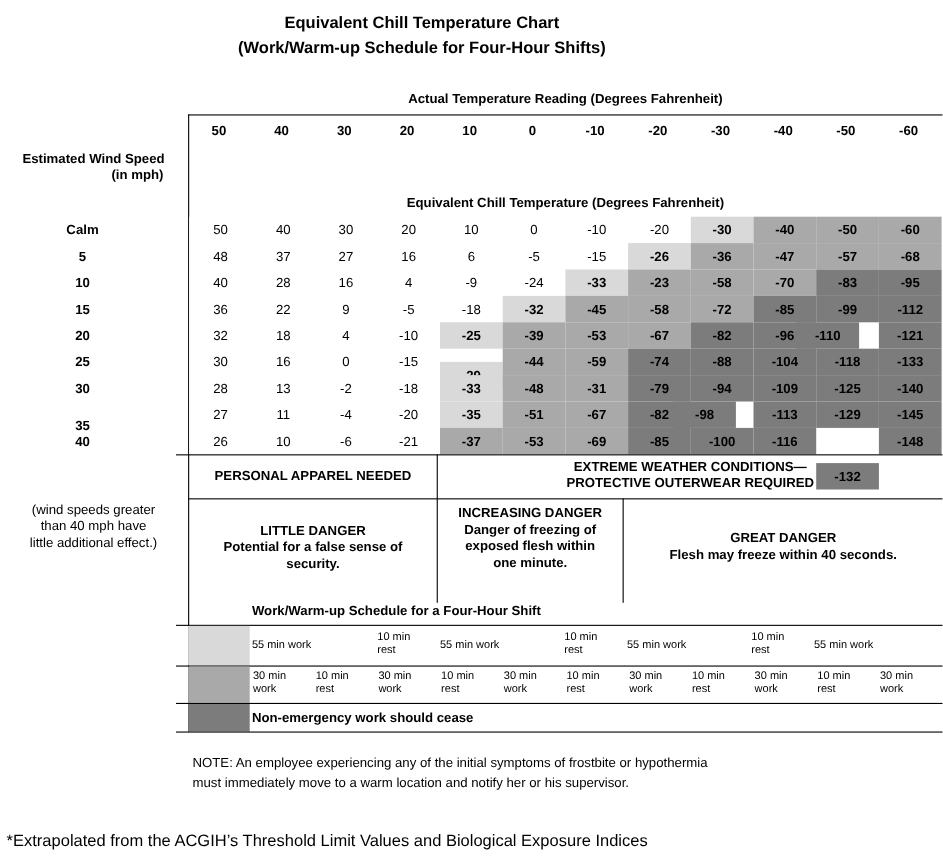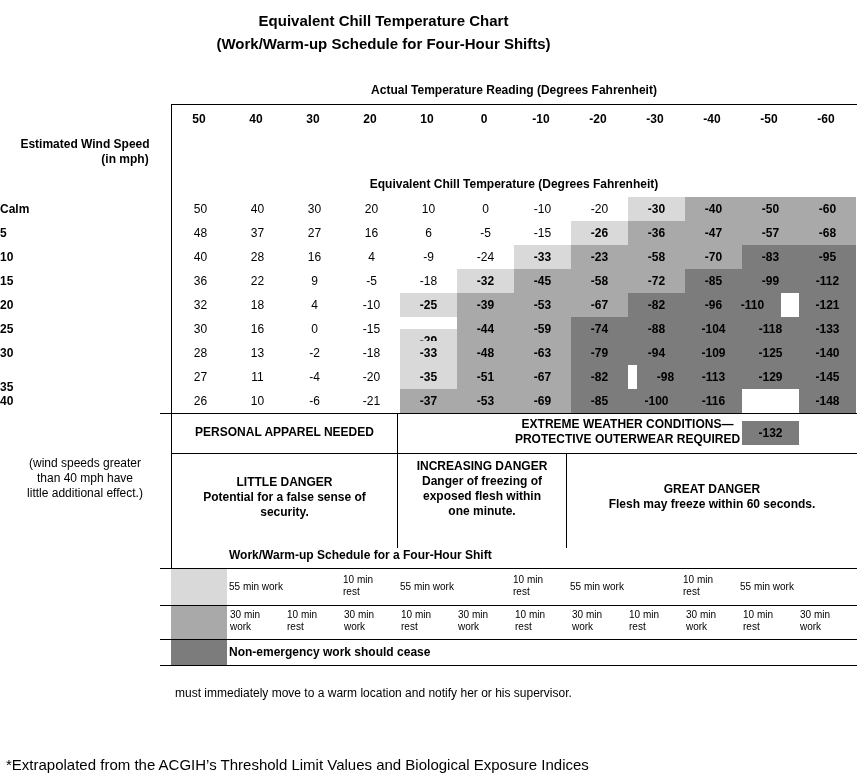--- a/index.html
+++ b/index.html
@@ -3,21 +3,21 @@
 <meta charset="utf-8">
 <style>
   html, body { margin:0; padding:0; background:#fff; }
   body { width:857px; height:780px; position:relative; font-family:"Liberation Sans", sans-serif; color:#000; overflow:hidden; }
   .abs { position:absolute; }
   .title { left:0; width:767px; text-align:center; font-weight:bold; font-size:15px; }
   .hdr { font-weight:bold; font-size:12px; text-align:center; }
   .vline { position:absolute; background:#000; width:1px; }
   .hline { position:absolute; background:#000; height:1px; }
   .colhdr { position:absolute; top:112px; width:56px; text-align:center; font-weight:bold; font-size:12px; }
-  .rowlbl { position:absolute; left:0; width:150px; font-weight:bold; font-size:12px; }
+  .rowlbl { position:absolute; left:0; width:150px; text-align:center; font-weight:bold; font-size:12px; }
   .cell { position:absolute; width:57px; height:24px; line-height:24px; text-align:center; font-size:12px; }
   .c0 { background:#fff; }
   .c1 { background:#d9d9d9; font-weight:bold; }
   .c2 { background:#a9a9a9; font-weight:bold; }
   .c3 { background:#7c7c7c; font-weight:bold; }
   .zone { position:absolute; text-align:center; font-weight:bold; font-size:12px; }
   .sched { position:absolute; font-size:10px; line-height:12px; }
   .swatch { position:absolute; left:171px; width:56px; }
 </style>
 </head>
@@ -130,36 +130,36 @@
     <div class="cell c3" style="left: 685px; top: 317px;">-104</div>
     <div class="cell c3" style="left: 742px; top: 317px;">-118</div>
     <div class="cell c3" style="left: 799px; top: 317px;">-133</div>
     <div class="rowlbl" style="top: 346px;">30</div>
     <div class="cell c0" style="left: 172px; top: 341px;">28</div>
     <div class="cell c0" style="left: 229px; top: 341px;">13</div>
     <div class="cell c0" style="left: 286px; top: 341px;">-2</div>
     <div class="cell c0" style="left: 343px; top: 341px;">-18</div>
     <div class="cell c1" style="left: 400px; top: 341px;">-33</div>
     <div class="cell c2" style="left: 457px; top: 341px;">-48</div>
-    <div class="cell c2" style="left: 514px; top: 341px;">-63</div>
+    <div class="cell c2" style="left: 514px; top: 341px;">-31</div>
     <div class="cell c3" style="left: 571px; top: 341px;">-79</div>
     <div class="cell c3" style="left: 628px; top: 341px;">-94</div>
     <div class="cell c3" style="left: 685px; top: 341px;">-109</div>
     <div class="cell c3" style="left: 742px; top: 341px;">-125</div>
     <div class="cell c3" style="left: 799px; top: 341px;">-140</div>
     <div class="rowlbl" style="top: 380px;">35</div>
     <div class="cell c0" style="left: 172px; top: 365px;">27</div>
     <div class="cell c0" style="left: 229px; top: 365px;">11</div>
     <div class="cell c0" style="left: 286px; top: 365px;">-4</div>
     <div class="cell c0" style="left: 343px; top: 365px;">-20</div>
     <div class="cell c1" style="left: 400px; top: 365px;">-35</div>
     <div class="cell c2" style="left: 457px; top: 365px;">-51</div>
     <div class="cell c2" style="left: 514px; top: 365px;">-67</div>
     <div class="cell c3" style="left: 571px; top: 365px;">-82</div>
-    <div class="cell c3" style="left: 637px; top: 365px;">-98</div>
+    <div class="cell c3" style="left: 612px; top: 365px;">-98</div>
     <div class="cell c3" style="left: 685px; top: 365px;">-113</div>
     <div class="cell c3" style="left: 742px; top: 365px;">-129</div>
     <div class="cell c3" style="left: 799px; top: 365px;">-145</div>
     <div class="rowlbl" style="top: 394px;">40</div>
     <div class="cell c0" style="left: 172px; top: 389px;">26</div>
     <div class="cell c0" style="left: 229px; top: 389px;">10</div>
     <div class="cell c0" style="left: 286px; top: 389px;">-6</div>
     <div class="cell c0" style="left: 343px; top: 389px;">-21</div>
     <div class="cell c2" style="left: 400px; top: 389px;">-37</div>
     <div class="cell c2" style="left: 457px; top: 389px;">-53</div>
@@ -191,21 +191,21 @@
 </div>
 <div class="vline" style="top:453px; left:566px; height:95px;"></div>
 <div class="zone" style="top:459px; left:398px; width:168px; line-height:15px;">
   <div>INCREASING DANGER</div>
   <div>Danger of freezing of</div>
   <div>exposed flesh within</div>
   <div>one minute.</div>
 </div>
 <div class="zone" style="top:482px; left:567px; width:290px; line-height:15px;">
   <div>GREAT DANGER</div>
-  <div>Flesh may freeze within 60 seconds.</div>
+  <div>Flesh may freeze within 40 seconds.</div>
 </div>
 
 <div class="abs" style="top:548px; left:229px; font-weight:bold; font-size:12px;">Work/Warm-up Schedule for a Four-Hour Shift</div>
 <div class="hline" style="top:568px; left:160px; width:697px;"></div>
 <div class="swatch" style="top:569px; height:36px; background:#d9d9d9;"></div>
 <div id="lightrow">
     <div class="sched" style="left: 229px; top: 581px;">55 min work</div>
     <div class="sched" style="left: 343px; top: 574px; width: 40px;">10 min rest</div>
     <div class="sched" style="left: 400px; top: 581px;">55 min work</div>
     <div class="sched" style="left: 513px; top: 574px; width: 40px;">10 min rest</div>
@@ -227,16 +227,17 @@
     <div class="sched" style="left: 686px; top: 609px; width: 40px;">30 min work</div>
     <div class="sched" style="left: 743px; top: 609px; width: 40px;">10 min rest</div>
     <div class="sched" style="left: 800px; top: 609px; width: 40px;">30 min work</div>
   </div>
 <div class="hline" style="top:639px; left:160px; width:697px;"></div>
 <div class="swatch" style="top:640px; height:25px; background:#7c7c7c;"></div>
 <div class="abs" style="top:645px; left:229px; font-weight:bold; font-size:12px;">Non-emergency work should cease</div>
 <div class="hline" style="top:665px; left:160px; width:697px;"></div>
 
 <div class="abs" style="top:684px; left:175px; font-size:12px; line-height:18px;">
+  <div>NOTE:  An employee experiencing any of the initial symptoms of frostbite or hypothermia</div>
   <div>must immediately move to a warm location and notify her or his supervisor.</div>
 </div>
 
 <div class="abs" style="top:756px; left:6px; font-size:15px;">*Extrapolated from the ACGIH’s Threshold Limit Values and Biological Exposure Indices</div>
 
 </body></html>

